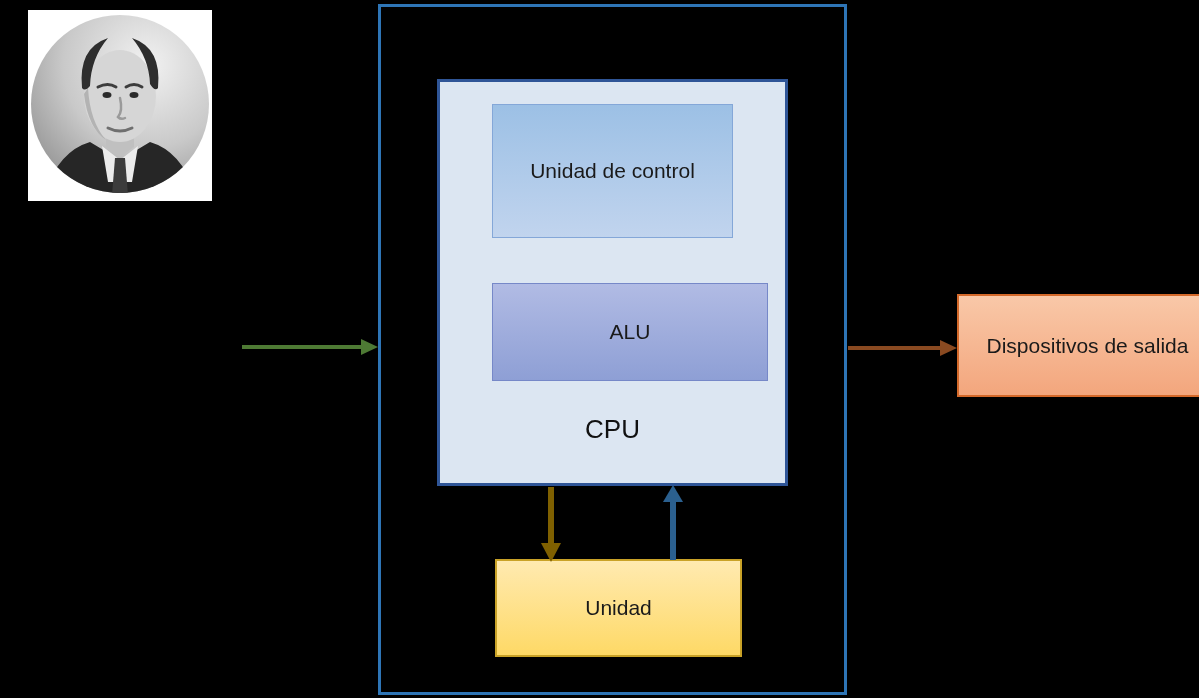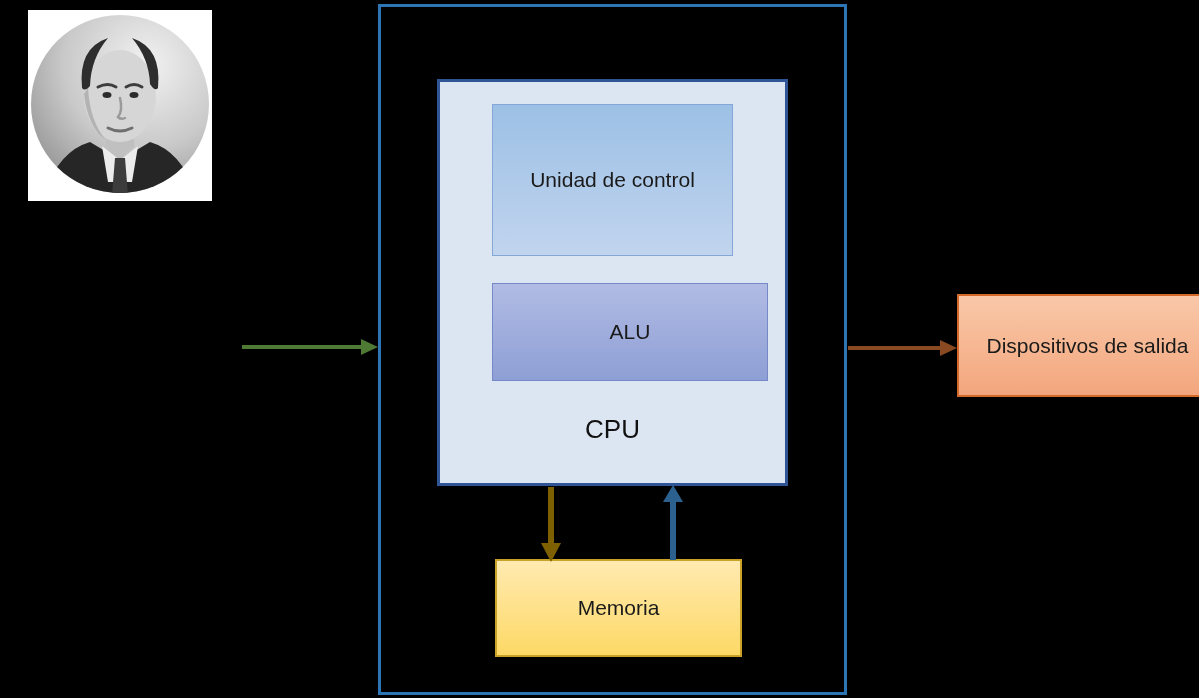--- a/index.html
+++ b/index.html
@@ -32,21 +32,21 @@
     background: var(--fill, #dce6f2);
   }
 
   .grad-box {
     border: 2px solid var(--border-c, #888);
     background: linear-gradient(180deg, var(--fill-top, #eee), var(--fill-bottom, #ccc));
     display: flex; align-items: center; justify-content: center;
     text-align: center; font-size: 21px; line-height: 26px; color: #1a1a1a;
   }
 
-  .control-unit { left: 52px; top: 22px; width: 241px; height: 152px; border-width: 1.5px; text-align: center; }
+  .control-unit { left: 52px; top: 22px; width: 241px; height: 134px; border-width: 1.5px; text-align: center; }
   .alu-box      { left: 52px; top: 201px; width: 276px; height: 98px; border-width: 1.5px; }
 
   .cpu-label {
     left: 0; top: 332px; width: 100%;
     text-align: center; font-size: 26px; font-weight: normal; color: #111;
   }
 
   .memory-box { left: 495px; top: 559px; width: 247px; height: 98px; }
   .input-box  { left: 0px;   top: 296px; width: 243px; height: 101px; }
   .output-box { left: 957px; top: 294px; width: 261px; height: 103px; }
@@ -97,21 +97,21 @@
     <div class="abs grad-box control-unit" style="--fill-top: #9cc0e5; --fill-bottom: #c1d4ee; --border-c: #84a7d8;">
       <span>Unidad de control</span>
     </div>
     <div class="abs grad-box alu-box" style="--fill-top: #b1bbe4; --fill-bottom: #8e9fd5; --border-c: #7688c8;">
       <span>ALU</span>
     </div>
     <div class="abs cpu-label">CPU</div>
   </div>
 
   <div class="abs grad-box memory-box" style="--fill-top: #ffeab0; --fill-bottom: #fed966; --border-c: #c9a227;">
-    <span>Memoria</span>
+    <span>Unidad</span>
   </div>
 
 
   <div class="abs grad-box output-box" style="--fill-top: #f9c8a8; --fill-bottom: #f3a67d; --border-c: #d4692a;">
     <span>Dispositivos de salida</span>
   </div>
 
   <svg class="abs arrows-layer" viewBox="0 0 1199 698">
     <g>
       <line x1="242" y1="347" x2="361" y2="347" stroke-width="4" stroke="#4e7a34"></line>

